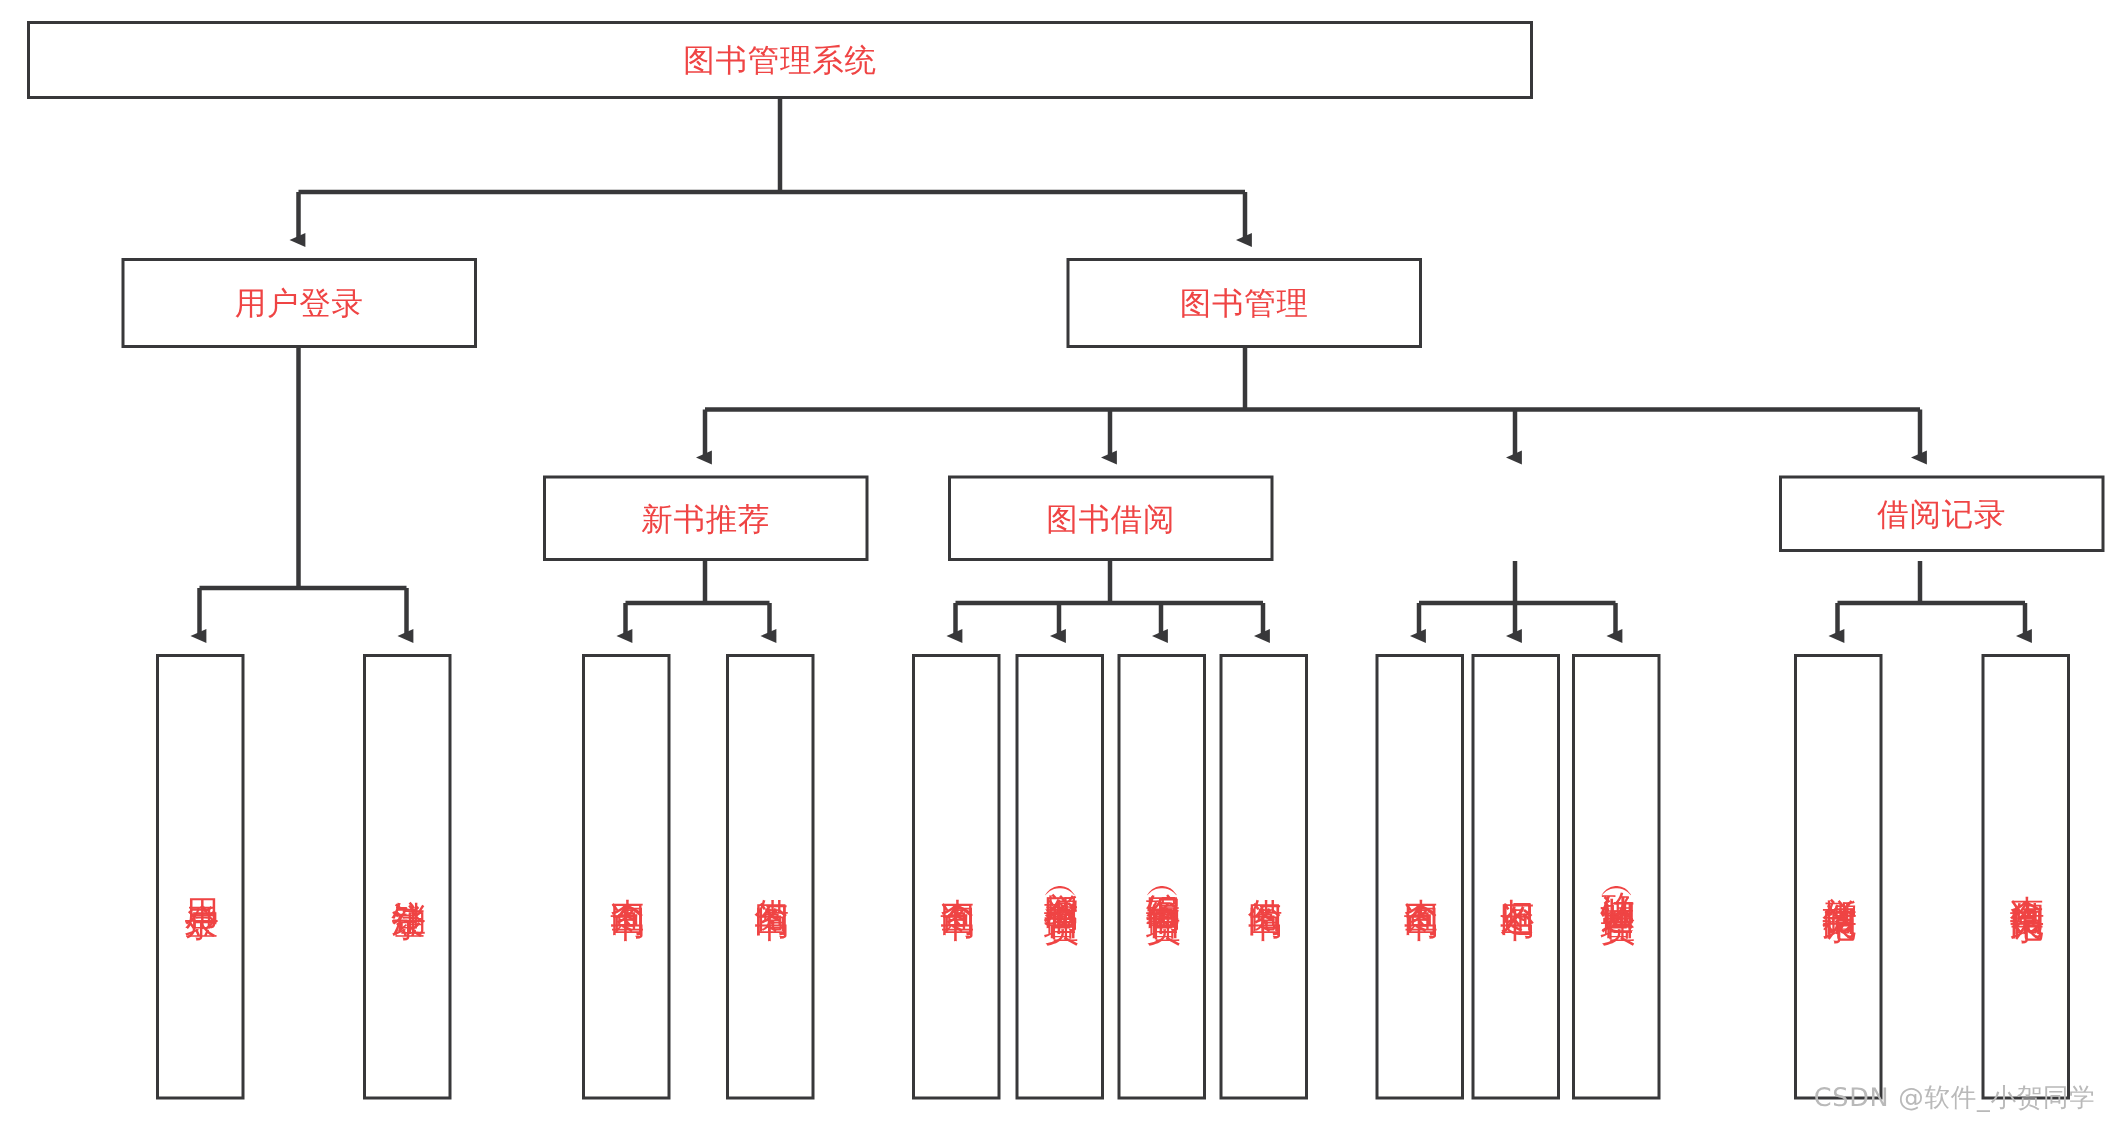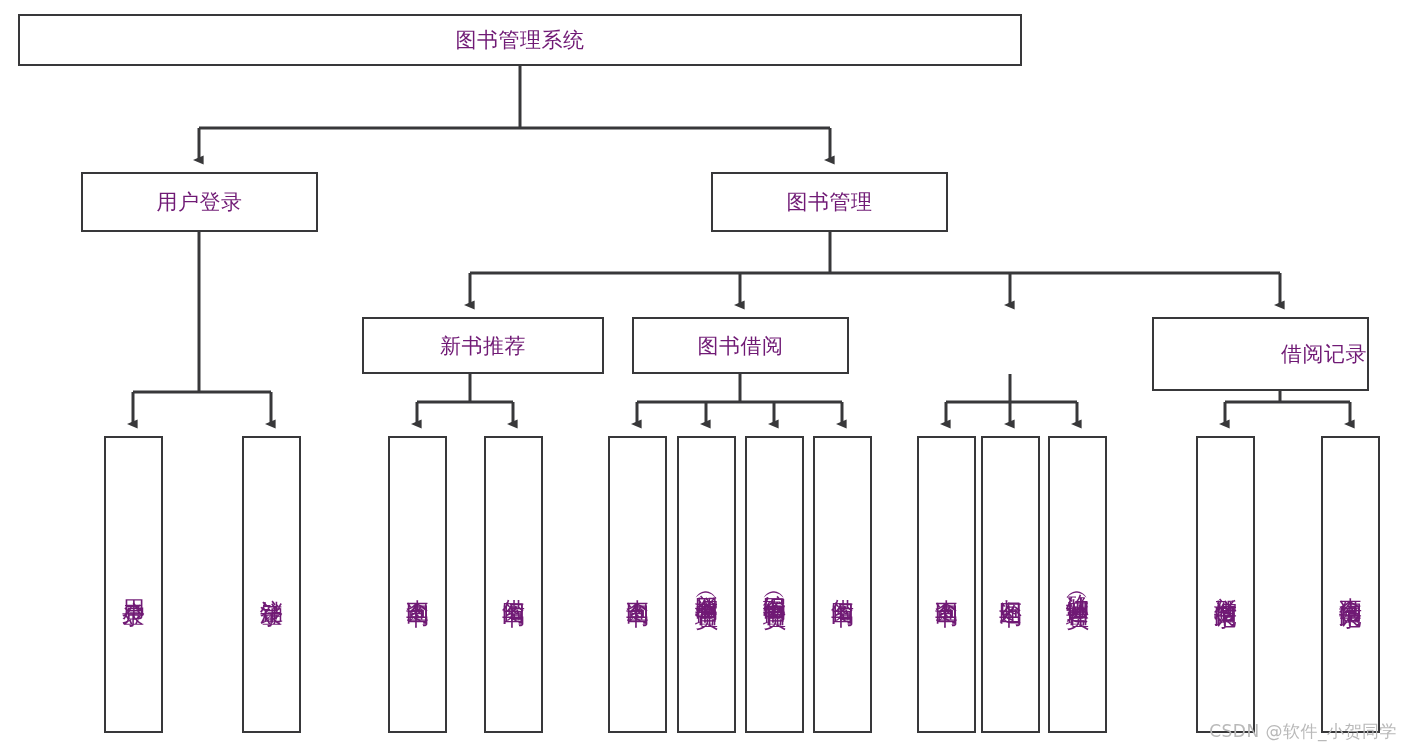--- a/index.html
+++ b/index.html
@@ -25,21 +25,21 @@
     height: 747px;
   }
   .node {
     position: absolute;
     box-sizing: border-box;
     border: 2.5px solid #38383a;
     background: #ffffff;
     display: flex;
     align-items: center;
     justify-content: center;
-    color: #701a75;
+    color: #ef4444;
     z-index: 2;
   }
   .node-h {
     font-size: 21px;
     letter-spacing: 0.5px;
     white-space: nowrap;
   }
   .node-v {
     writing-mode: vertical-rl;
     text-orientation: upright;
@@ -121,27 +121,27 @@
     <span>图书管理系统</span>
   </div>
 
   <div class="node node-h" style="left:81px; top:172px; width:237px; height:60px;">
     <span>用户登录</span>
   </div>
   <div class="node node-h" style="left:711px; top:172px; width:237px; height:60px;text-align:right;">
     <span>图书管理</span>
   </div>
 
-  <div class="node node-h" style="left:362px; top:317px; width:242px; height:57px;">
+  <div class="node node-h" style="left:362px; top:317px; width:217px; height:57px;">
     <span>新书推荐</span>
   </div>
   <div class="node node-h" style="left:632px; top:317px; width:217px; height:57px;">
     <span>图书借阅</span>
   </div>
-  <div class="node node-h" style="left:1152px; top:317px; width:217px; height:74px;justify-content:flex-end;">
+  <div class="node node-h" style="left:1186px; top:317px; width:217px; height:51px;">
     <span>借阅记录</span>
   </div>
 
   <div class="node node-v" style="left:104px; top:436px; width:59px; height:297px;">
     <span>用户登录</span>
   </div>
   <div class="node node-v" style="left:242px; top:436px; width:59px; height:297px;">
     <span>注销登录</span>
   </div>
 

